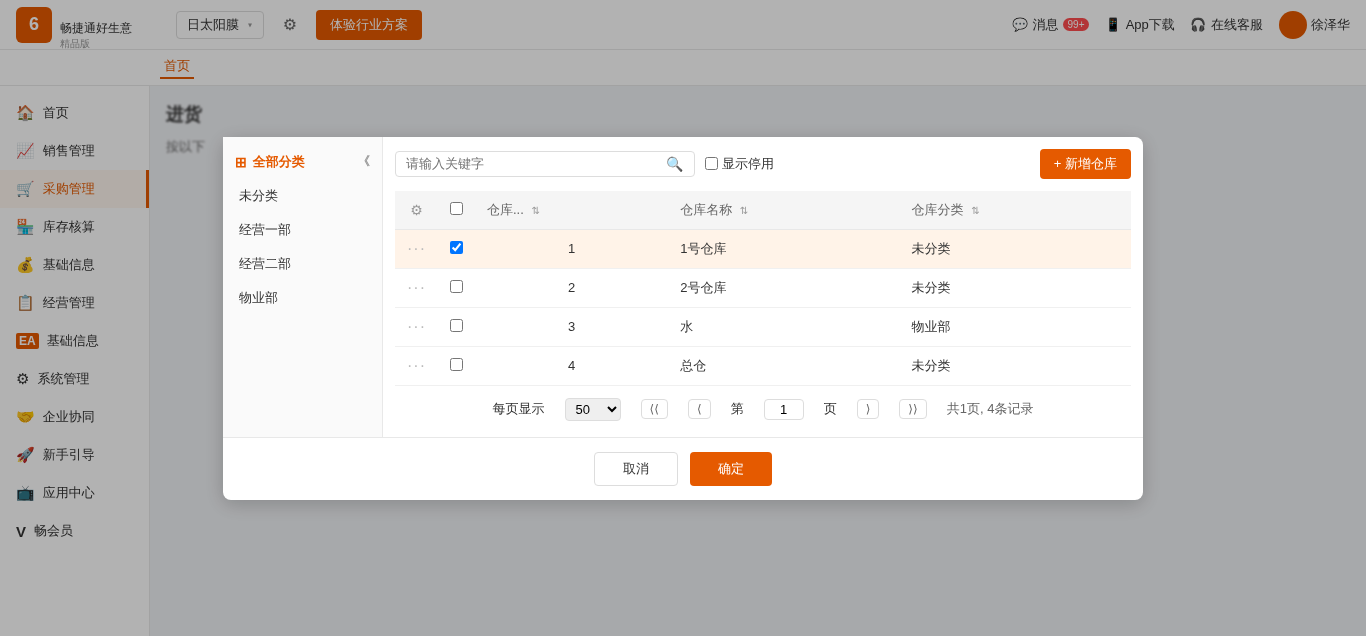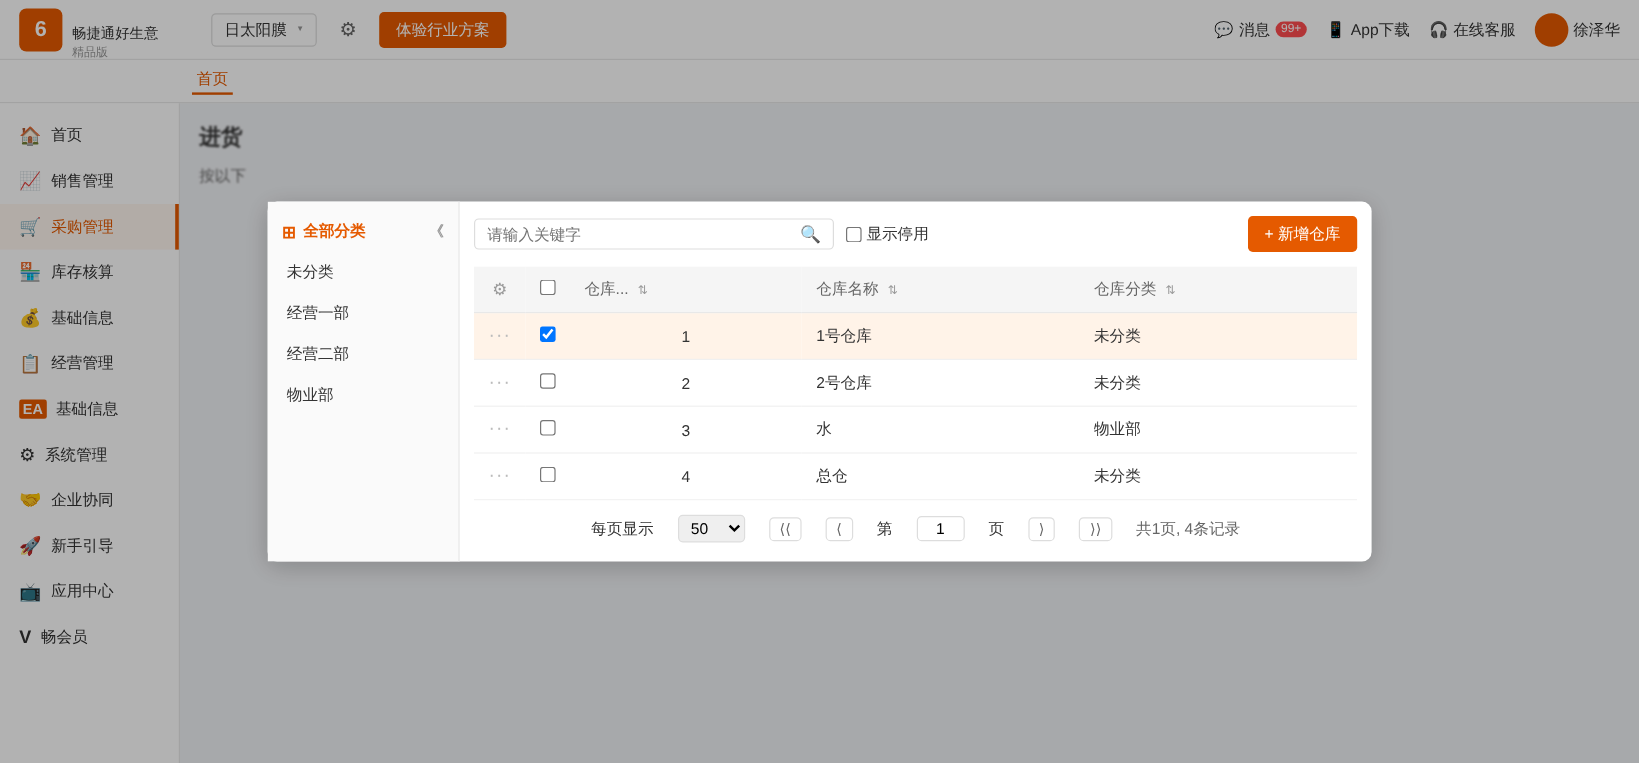--- a/index.html
+++ b/index.html
@@ -592,15 +592,19 @@
           <input type="text" class="page-input" value="1" style="">
           <span>页</span>
           <button class="page-nav-btn">⟩</button>
           <button class="page-nav-btn">⟩⟩</button>
           <span class="page-info">共1页, 4条记录</span>
         </div>
 
       </div>
     </div>
 
+    <div class="modal-footer">
+      <button class="cancel-btn">取消</button>
+      <button class="confirm-btn">确定</button>
+    </div>
 
   </div>
 </div>
 
 </body></html>

